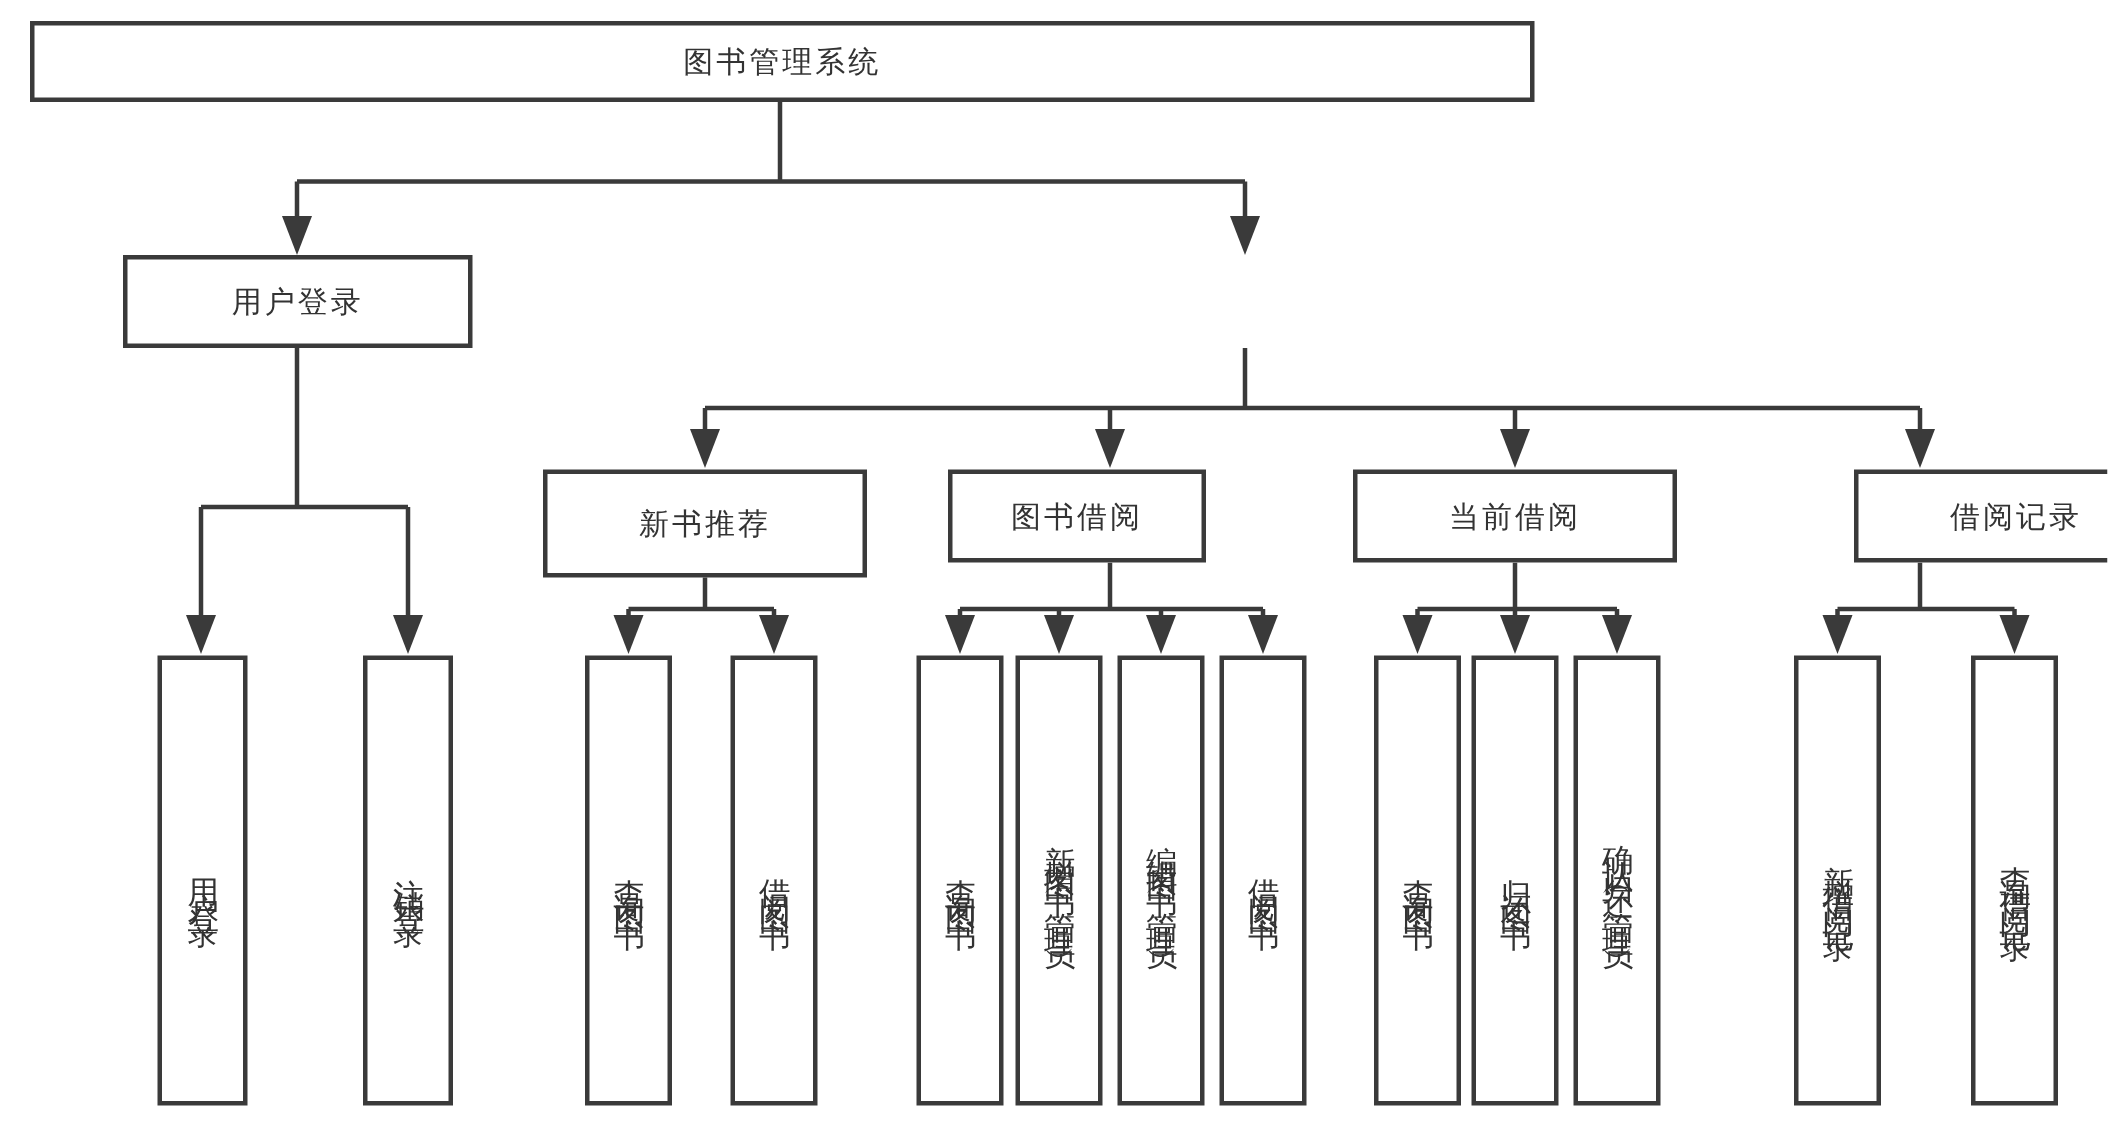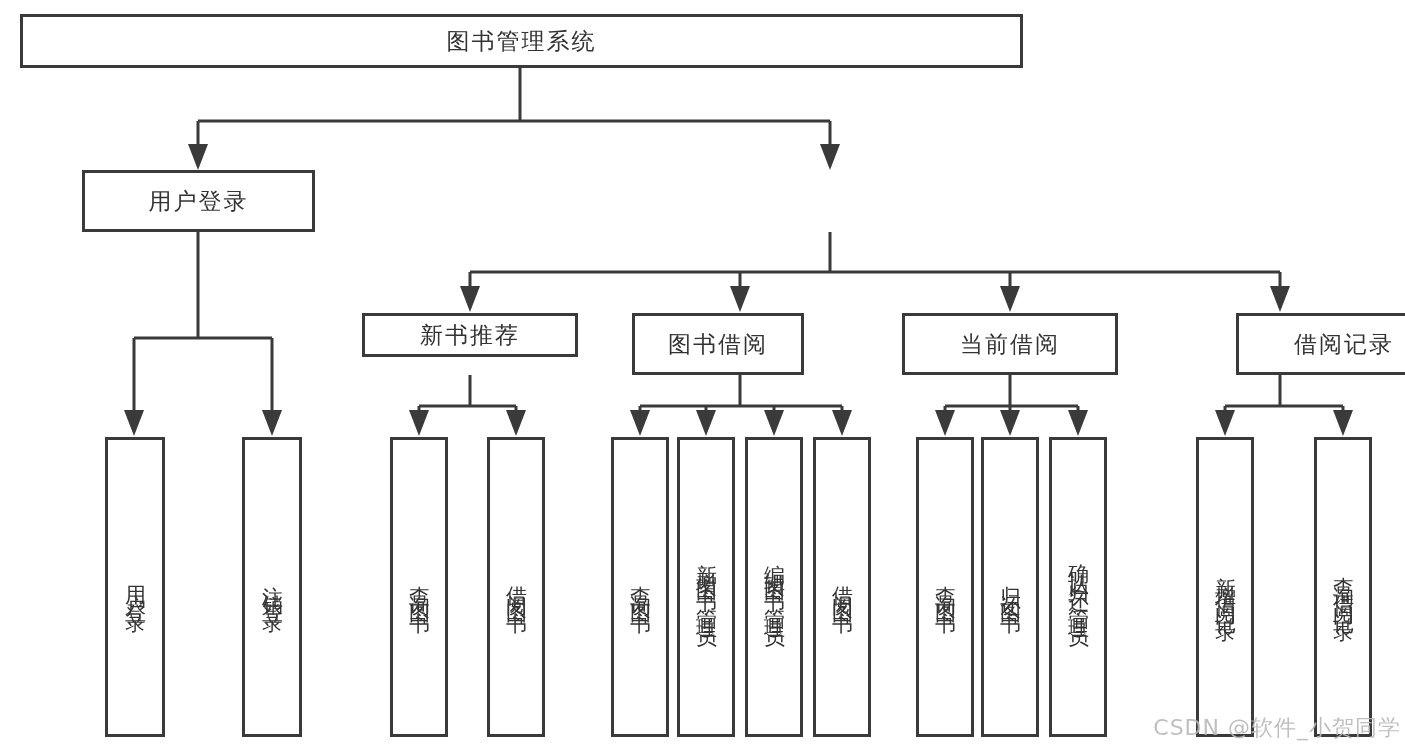--- a/index.html
+++ b/index.html
@@ -15,21 +15,21 @@
     background:var(--bg);
     overflow:hidden;
     font-family:"DejaVu Sans","Liberation Sans",sans-serif;
   }
   .hbox{
     position:absolute;
     box-sizing:border-box;
     border:3px solid var(--line);
     background:#fff;
     display:flex;align-items:center;justify-content:center;
-    font-size:23px;color:var(--text);
+    font-size:20px;color:var(--text);
     letter-spacing:2px;
     z-index:2;
   }
   .vbox{
     position:absolute;
     box-sizing:border-box;
     border:3px solid var(--line);
     background:#fff;
     display:flex;align-items:center;justify-content:center;
     z-index:2;
@@ -95,21 +95,21 @@
   </svg>
 
   <div class="hbox" style="left:20px;top:14px;width:1003px;height:54px;">
     <span>图书管理系统</span>
   </div>
 
   <div class="hbox" style="left:82px;top:170px;width:233px;height:62px;">
     <span>用户登录</span>
   </div>
 
-  <div class="hbox" style="left:362px;top:313px;width:216px;height:44px;">
+  <div class="hbox" style="left:362px;top:313px;width:216px;height:72px;">
     <span>新书推荐</span>
   </div>
   <div class="hbox" style="left:632px;top:313px;width:172px;height:62px;">
     <span>图书借阅</span>
   </div>
   <div class="hbox" style="left:902px;top:313px;width:216px;height:62px;">
     <span>当前借阅</span>
   </div>
   <div class="hbox" style="left:1236px;top:313px;width:216px;height:62px;">
     <span>借阅记录</span>
@@ -152,14 +152,13 @@
     <span class="vlabel">确认归还（管理员）</span>
   </div>
 
   <div class="vbox" style="left:1196px;top:437px;width:58px;height:300px;">
     <span class="vlabel">新增借阅记录</span>
   </div>
   <div class="vbox" style="left:1314px;top:437px;width:58px;height:300px;">
     <span class="vlabel">查询借阅记录</span>
   </div>
 
-  <div class="watermark">CSDN @软件_小贺同学</div>
 </div>
 
 </body></html>

